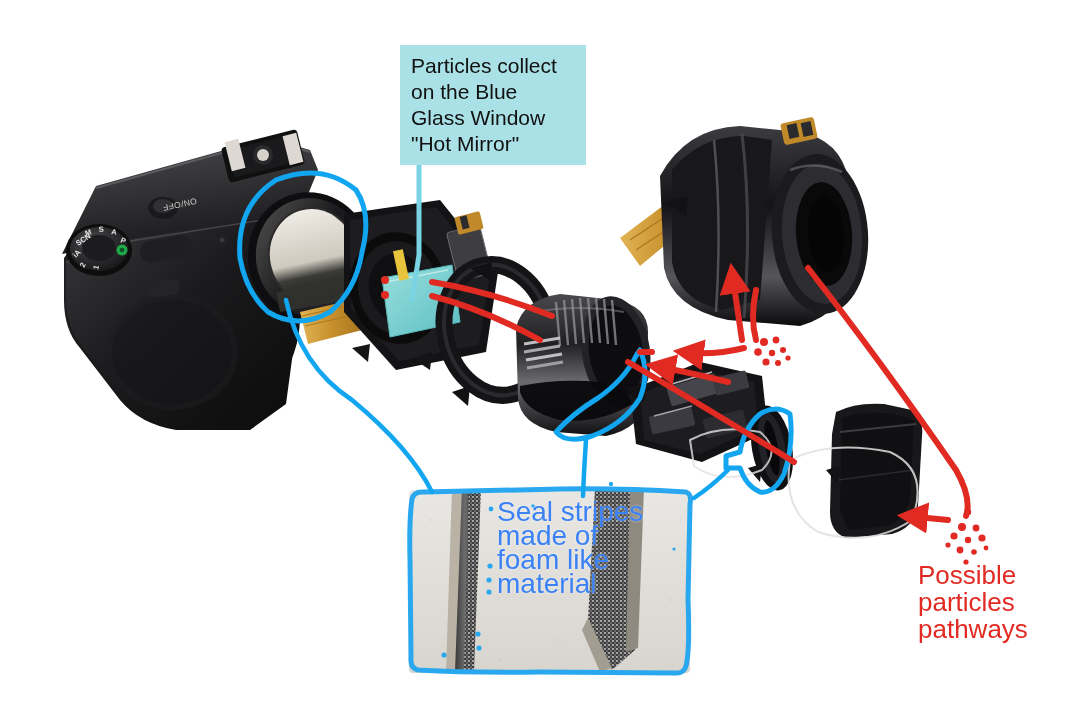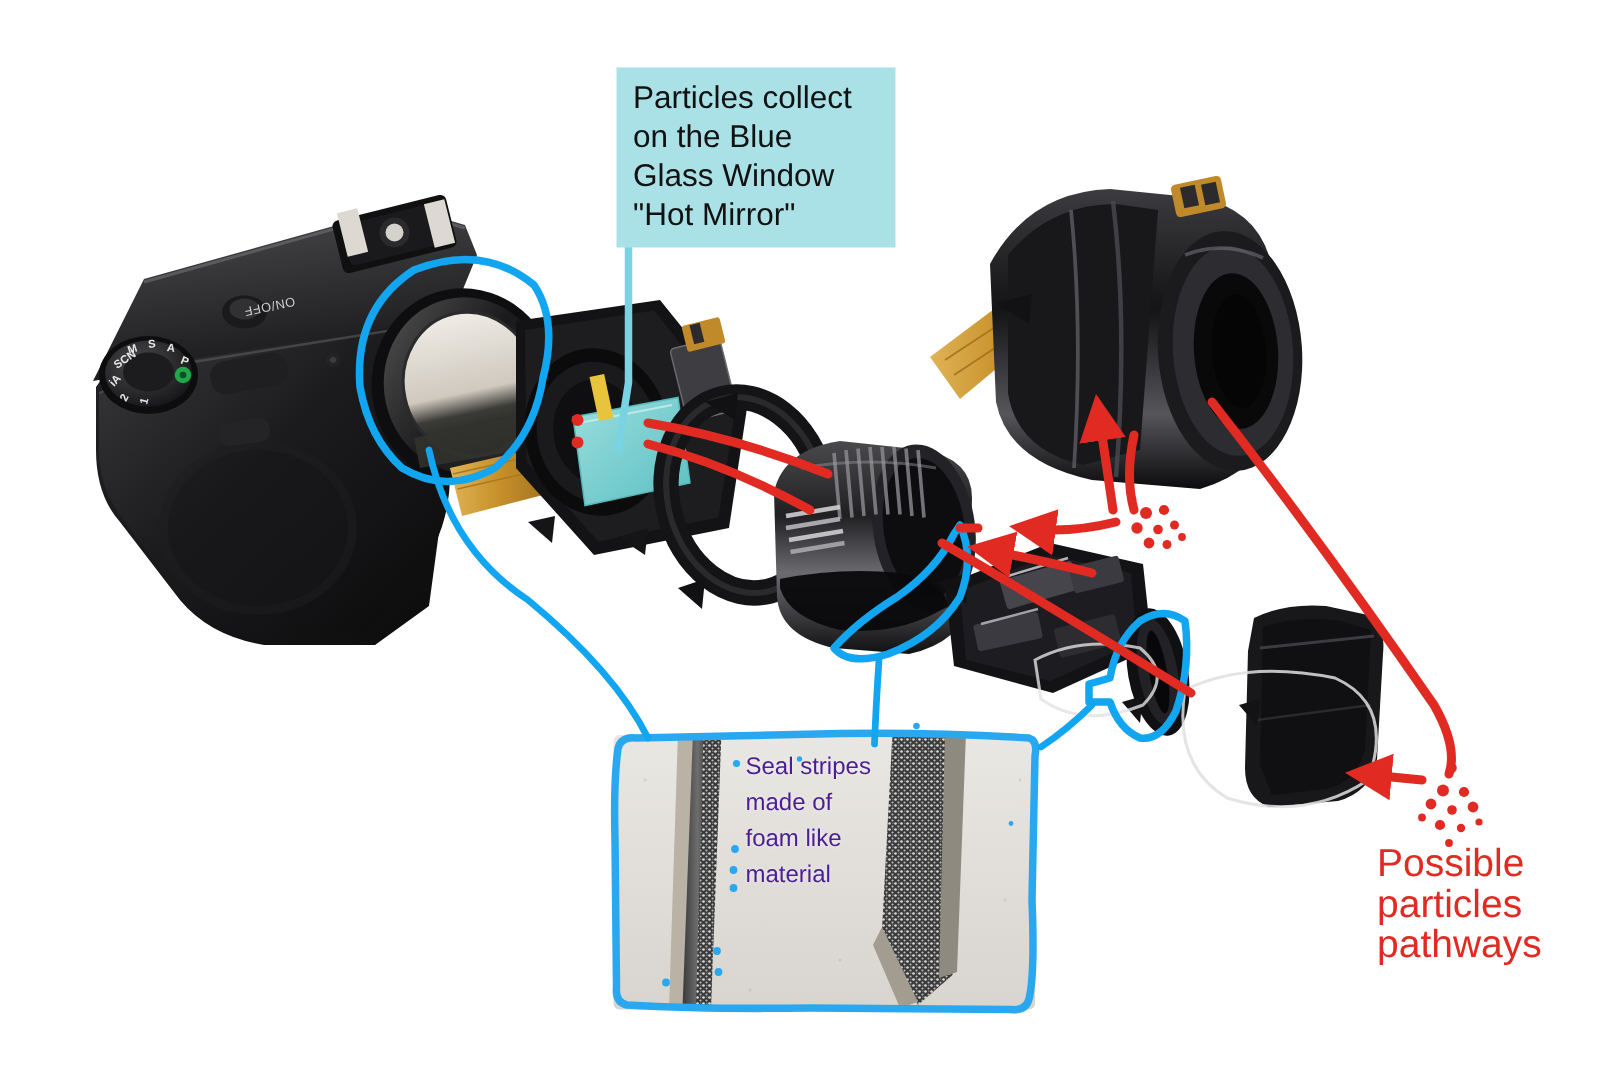--- a/index.html
+++ b/index.html
@@ -11,26 +11,26 @@
     position:absolute;
     background:#a9e1e6;
     color:#111;
     font-size:21px;
     line-height:26px;
     padding:8px 10px 8px 11px;
     box-sizing:border-box;
     font-family:"Liberation Sans",sans-serif;
     white-space:pre-line;
   }
-  #hot-mirror-callout{left:400px;top:45px;width:186px;height:120px;margin-left:11px;}
+  #hot-mirror-callout{left:400px;top:45px;width:186px;height:120px;}
 
   .inset-text{
     position:absolute;
-    color:#4c1d95;
-    font-size:16px;
+    color:#3b82f6;
+    font-size:28px;
     line-height:24px;
     font-family:"Liberation Sans",sans-serif;
     white-space:pre-line;
     text-shadow:0 0 3px rgba(255,255,255,.55);
   }
   #seal-inset-text{left:497px;top:500px;width:190px;}
 
   .red-label{
     position:absolute;
     color:#e02a22;

